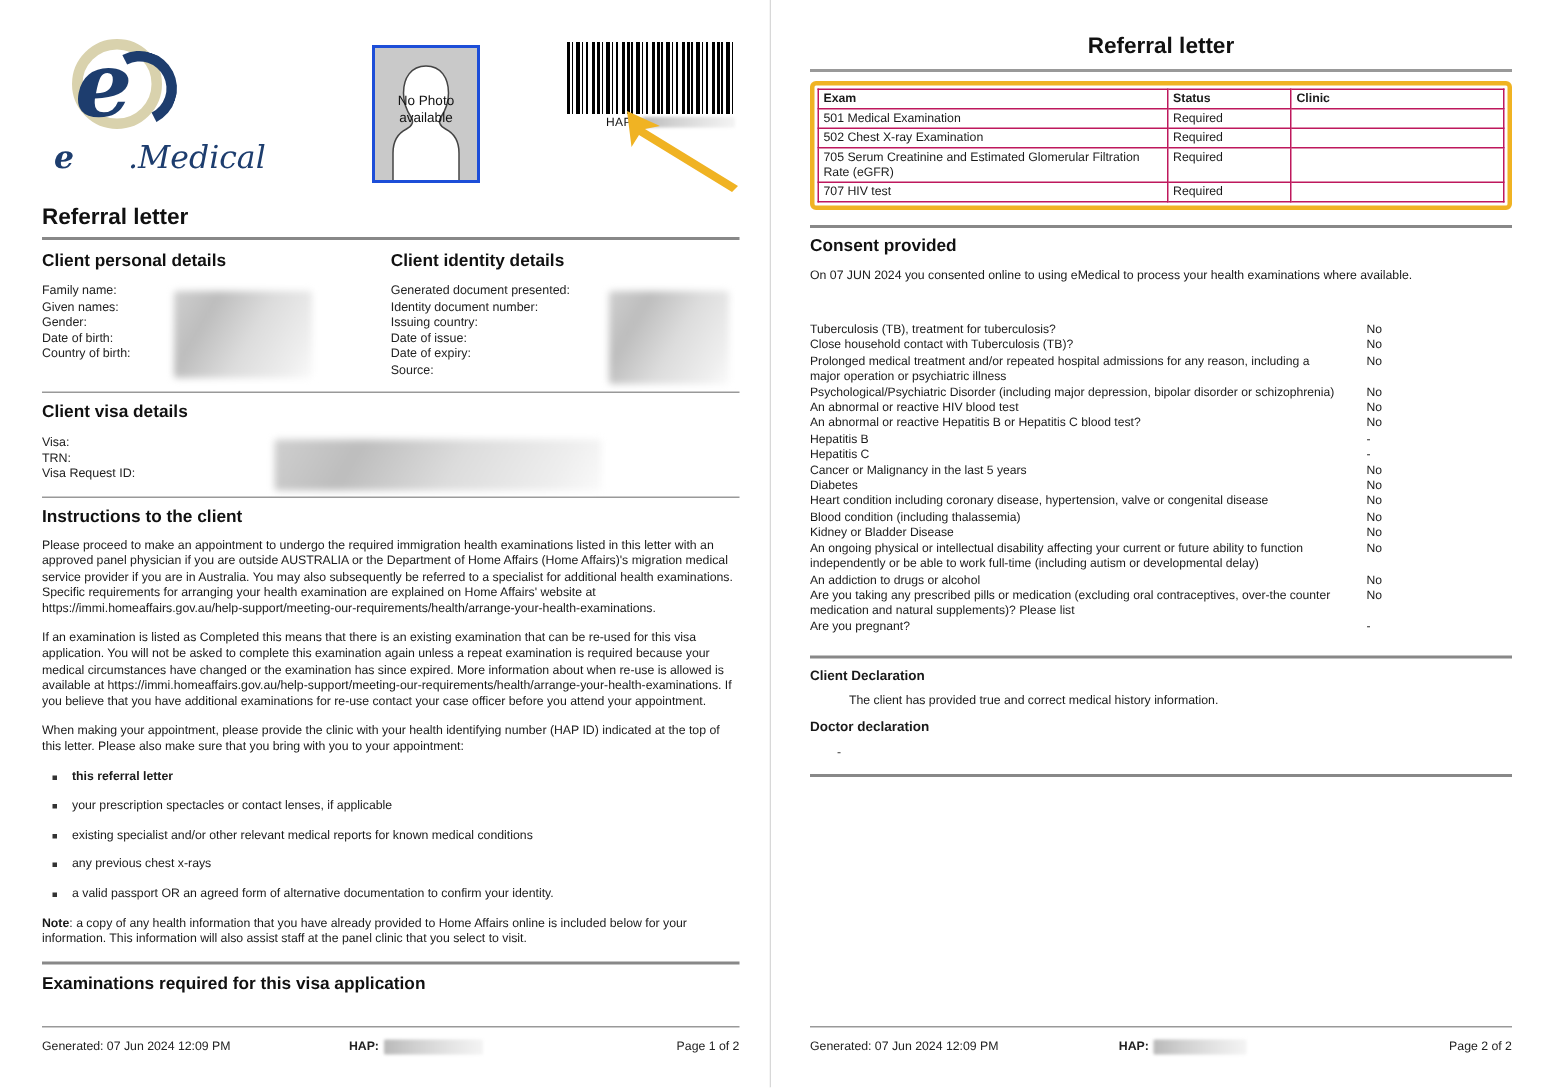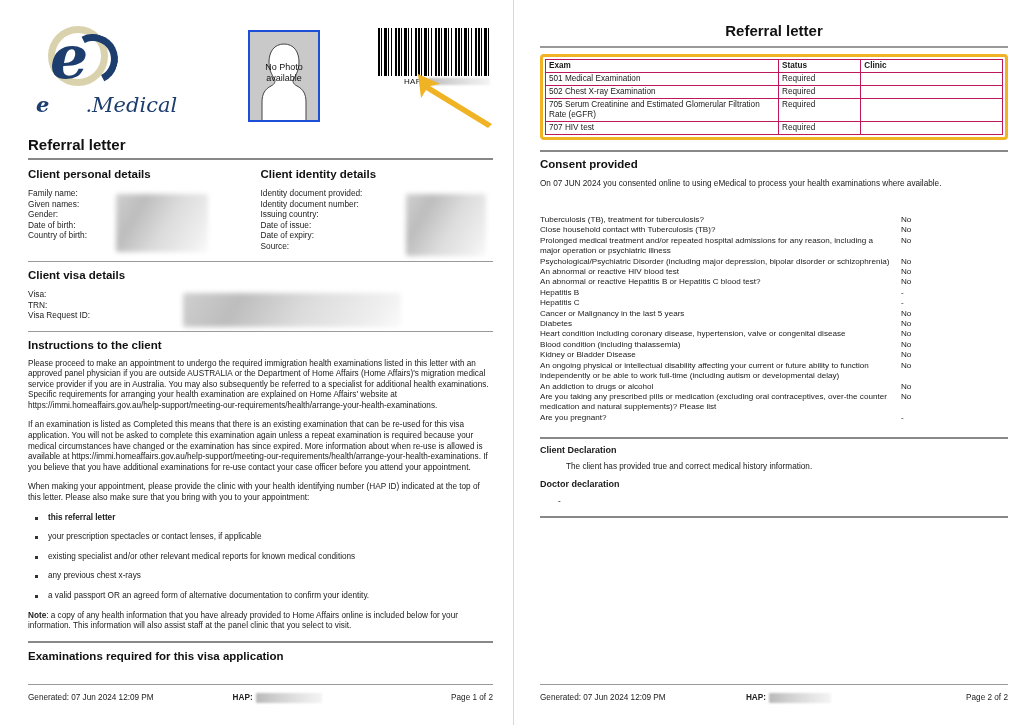--- a/index.html
+++ b/index.html
@@ -302,21 +302,21 @@
     line-height: 11px;
     margin: 8px 0 26px 0;
   }
   .qa-list { margin-top: 0; }
   .qa-row {
     display: flex;
     font-size: 8.1px;
     line-height: 10.4px;
     margin-bottom: 0px;
   }
-  .qa-q { width: 355px; padding-right: 6px; }
+  .qa-q { width: 355px; padding-right: 16px; }
   .qa-a { width: 40px; }
 
   .decl-head {
     font-size: 9px;
     font-weight: 700;
     margin: 0 0 6px 0;
   }
   .decl-body {
     font-size: 8.2px;
     line-height: 11px;
@@ -378,21 +378,21 @@
           <div>Gender:</div>
           <div>Date of birth:</div>
           <div>Country of birth:</div>
         </div>
         <div class="redact-block detail-redact" style="left:88px; top:26px; width:92px; height:58px;"></div>
       </div>
 
       <div class="col">
         <h2 class="sec">Client identity details</h2>
         <div class="labels">
-          <div>Identity document provided:</div>
+          <div>Generated document presented:</div>
           <div>Identity document number:</div>
           <div>Issuing country:</div>
           <div>Date of issue:</div>
           <div>Date of expiry:</div>
           <div>Source:</div>
         </div>
         <div class="redact-block detail-redact" style="left:145px; top:26px; width:80px; height:62px;"></div>
       </div>
     </div>
 

